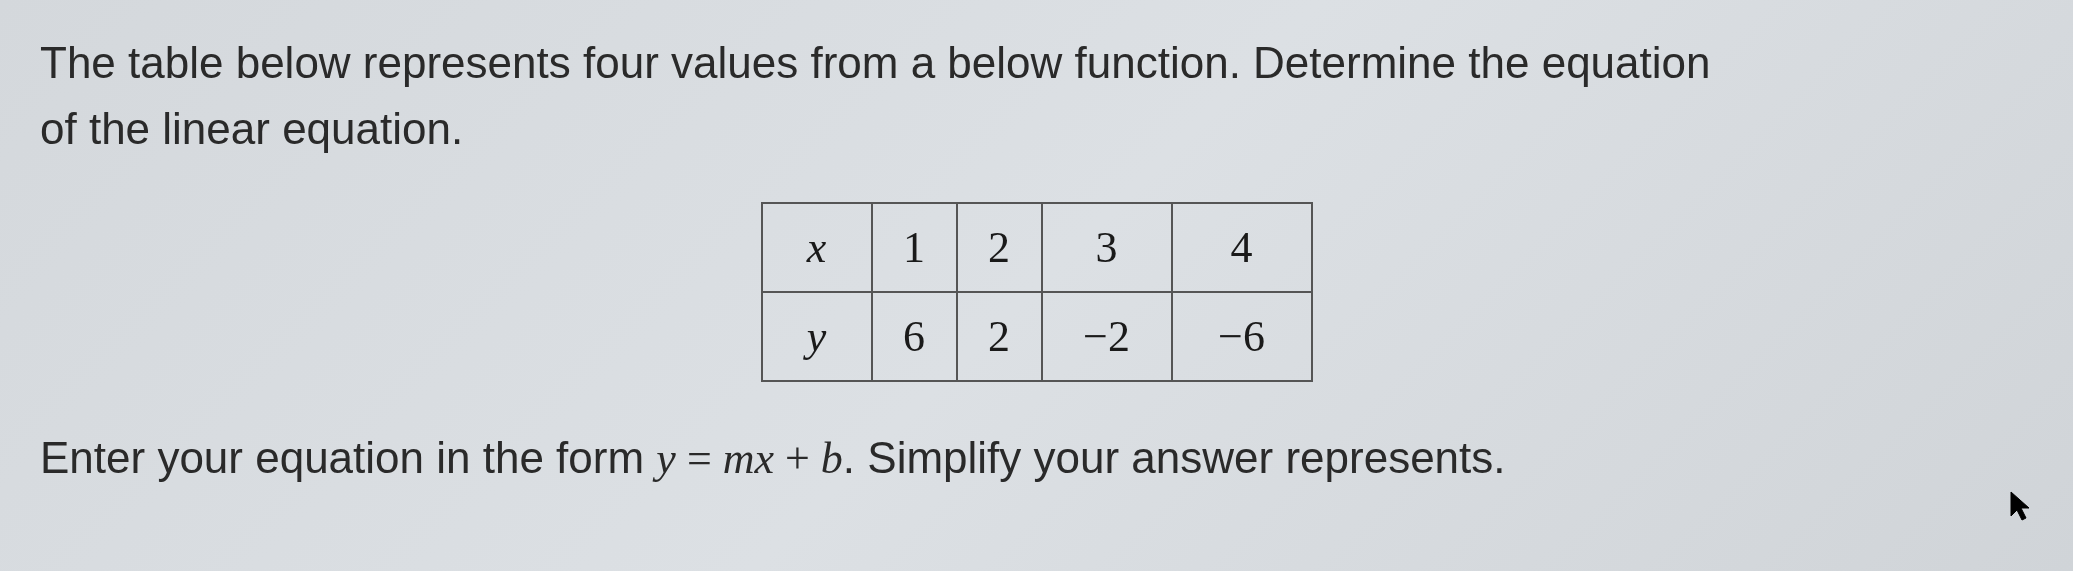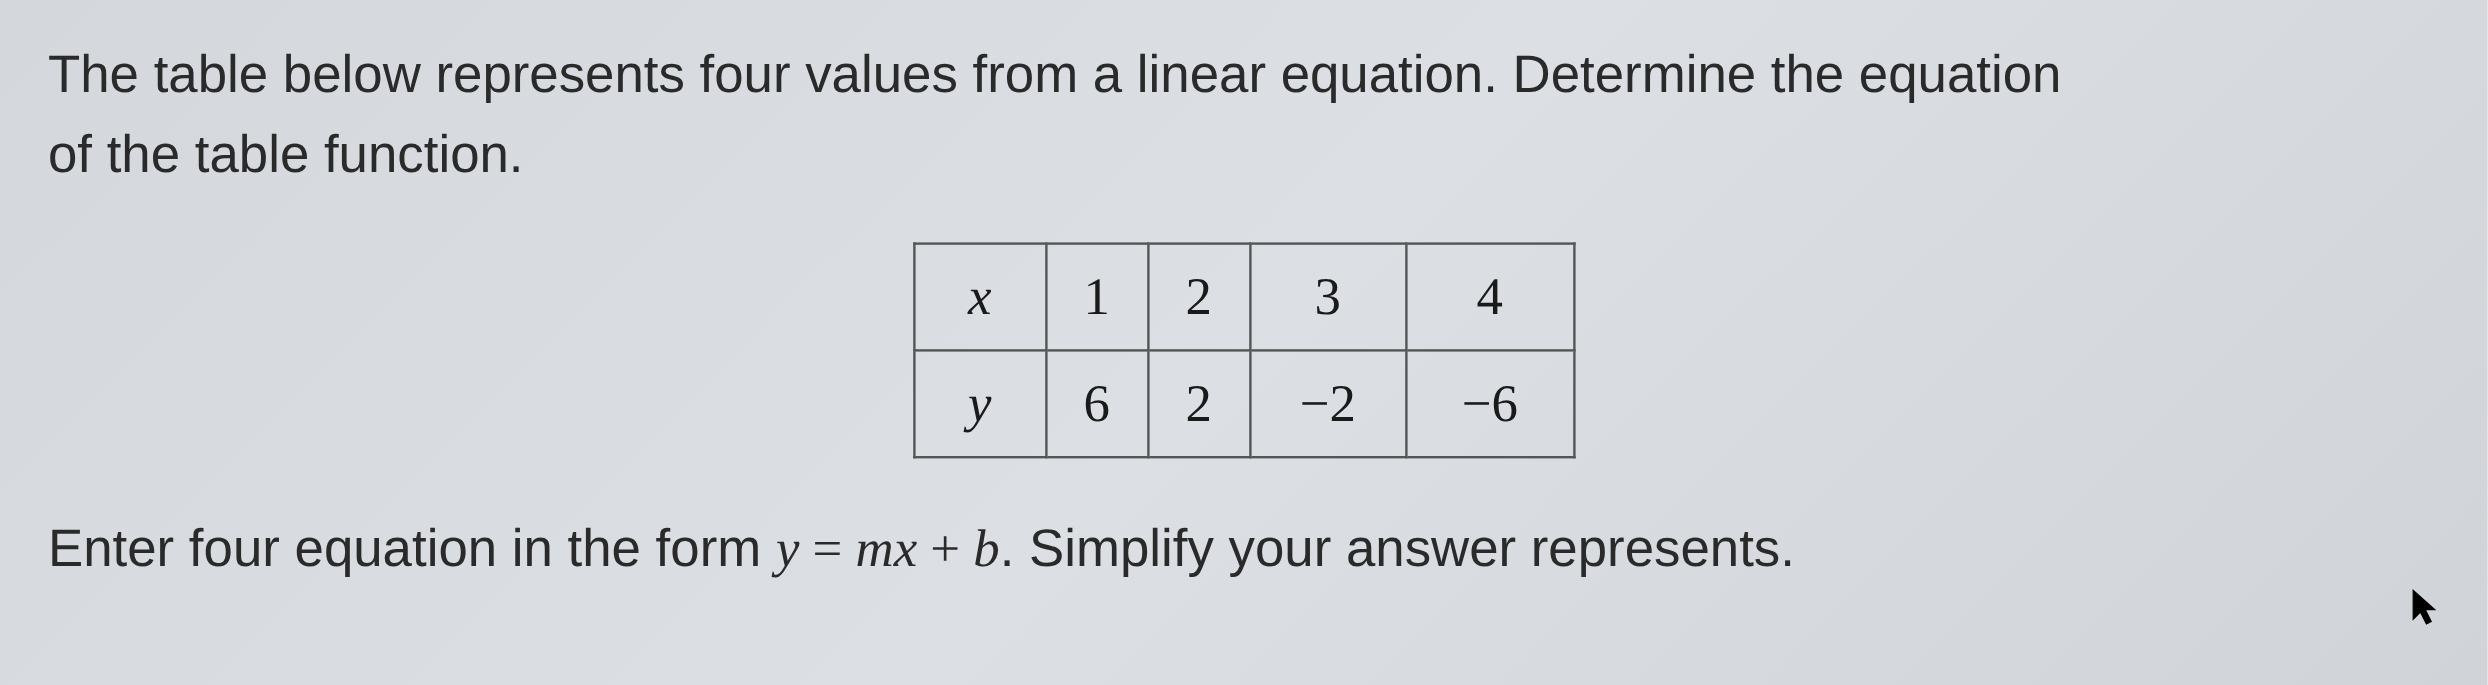--- a/index.html
+++ b/index.html
@@ -65,22 +65,22 @@
       right: 40px;
       bottom: 40px;
       font-size: 36px;
       color: #000;
     }
   </style>
 </head>
 <body>
 
 <div class="problem-text">
-  <span>The table below represents four values from a linear equation. Determine the equation</span><br>
-  <span>of the table function.</span>
+  <span>The table below represents four values from a below function. Determine the equation</span><br>
+  <span>of the linear equation.</span>
 </div>
 
 <div class="table-container">
   <table>
     <tbody>
         <tr>
       <td class="header-cell">x</td>
       <td class="cell-1">1</td>
       <td class="cell-2">2</td>
       <td class="cell-3">3</td>
@@ -91,20 +91,20 @@
       <td class="cell-1">6</td>
       <td class="cell-2">2</td>
       <td class="cell-3">−2</td>
       <td class="cell-4">−6</td>
     </tr>
   </tbody>
     </table>
 </div>
 
 <div class="instruction-text">
-  <span>Enter four equation in the form </span><span class="math-var">y</span><span class="math-eq"> = </span><span class="math-var">m</span><span class="math-var">x</span><span class="math-eq"> + </span><span class="math-var">b</span><span>. Simplify your answer represents.</span>
+  <span>Enter your equation in the form </span><span class="math-var">y</span><span class="math-eq"> = </span><span class="math-var">m</span><span class="math-var">x</span><span class="math-eq"> + </span><span class="math-var">b</span><span>. Simplify your answer represents.</span>
 </div>
 
 <div class="cursor">
   <svg width="24" height="32" viewBox="0 0 24 32">
     <path d="M 2 2 L 2 26 L 8 20 L 13 30 L 17 28 L 12 18 L 20 18 Z" fill="#000" stroke="#000" stroke-width="1"></path>
   </svg>
 </div>
 
 </body></html>

